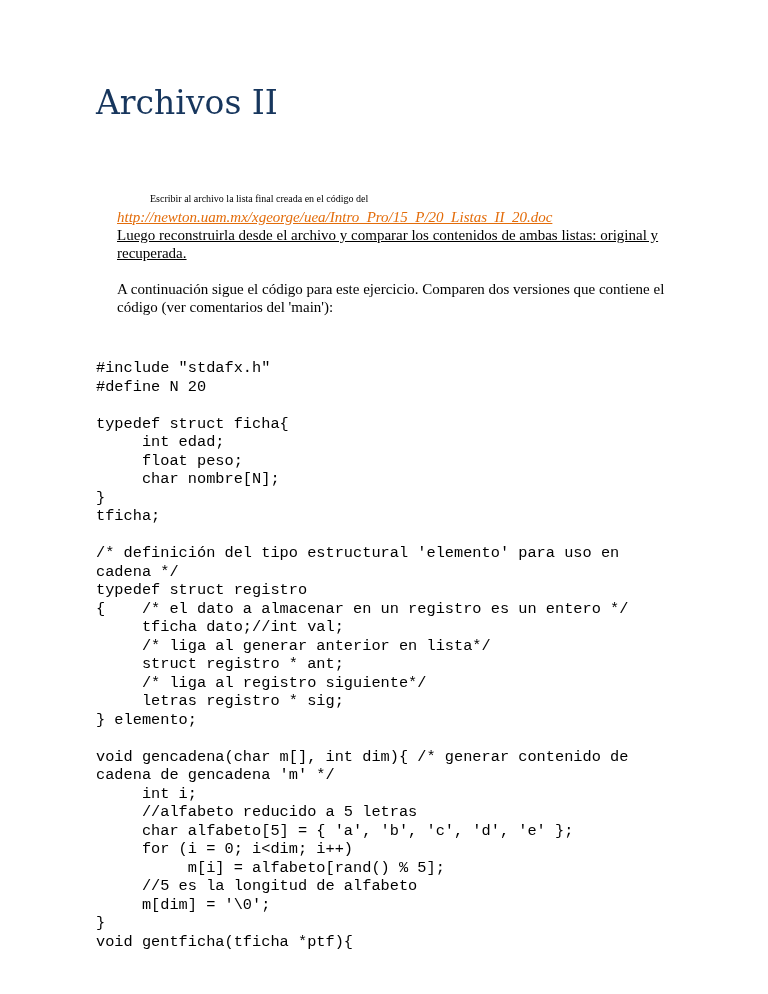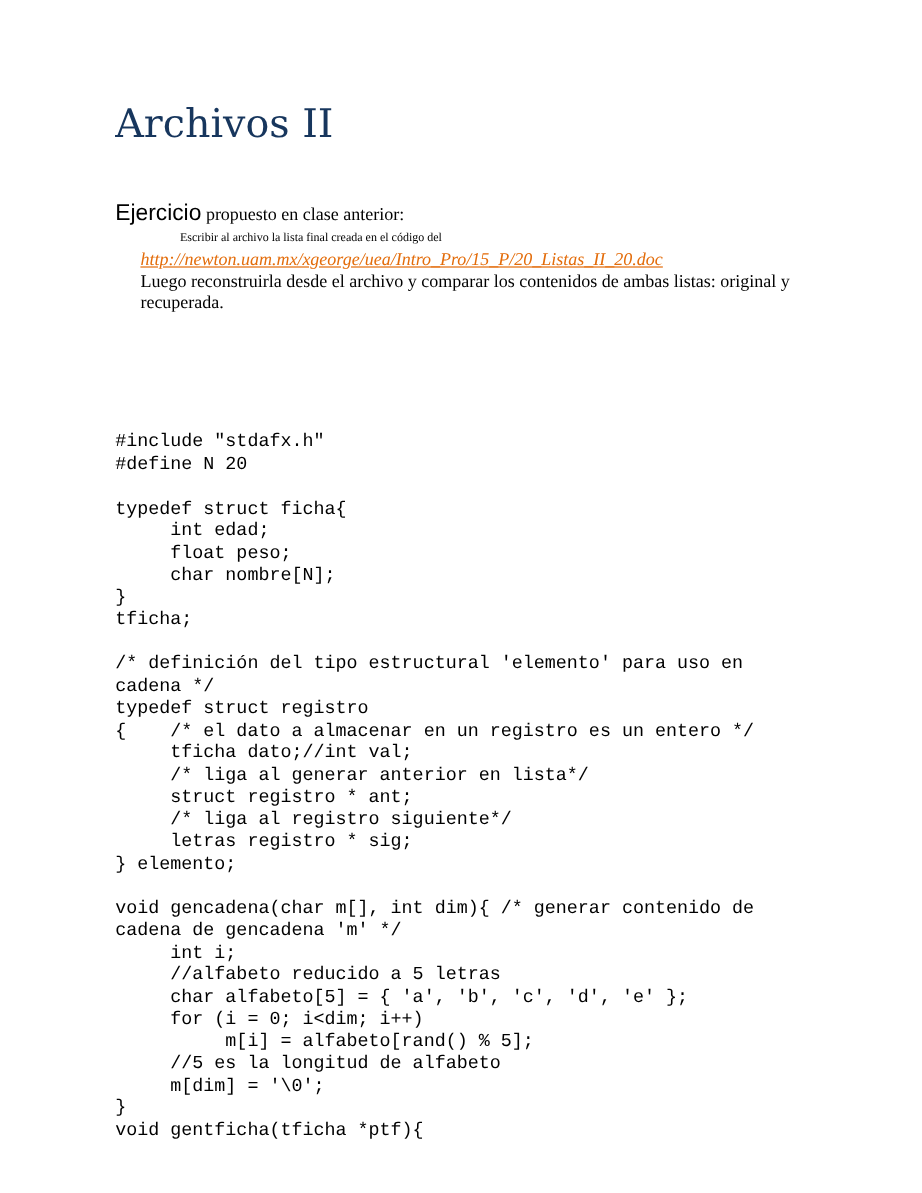--- a/index.html
+++ b/index.html
@@ -78,30 +78,30 @@
     color: #000;
   }
 </style>
 </head>
 <body>
 
 <div class="page">
 
   <div class="title">Archivos II</div>
 
-  <div class="heading-line"><span class="big">Ejercicio</span><span> propuesto en clase anterior:</span></div>
 
   <div class="indent-line">Escribir al archivo la lista final creada en el código del</div>
 
   <div class="para" style="top:208px;">
     <a class="link">http://newton.uam.mx/xgeorge/uea/Intro_Pro/15_P/20_Listas_II_20.doc</a>
   </div>
 
-  <div class="para" style="top:226px;">Luego reconstruirla desde el archivo y comparar los contenidos de ambas listas: original y recuperada.</div>
+  <div class="para" style="top:226px;text-decoration:underline;">Luego reconstruirla desde el archivo y comparar los contenidos de ambas listas: original y recuperada.</div>
 
+  <div class="para" style="top:280px;">A continuación sigue el código para este ejercicio. Comparen dos versiones que contiene el código (ver comentarios del 'main'):</div>
 
   <pre class="code" id="code-block"><span>#include "stdafx.h"</span>
 <span>#define N 20</span>
 <span></span>
 <span>typedef struct ficha{</span>
 <span>     int edad;</span>
 <span>     float peso;</span>
 <span>     char nombre[N];</span>
 <span>}</span>
 <span>tficha;</span>

